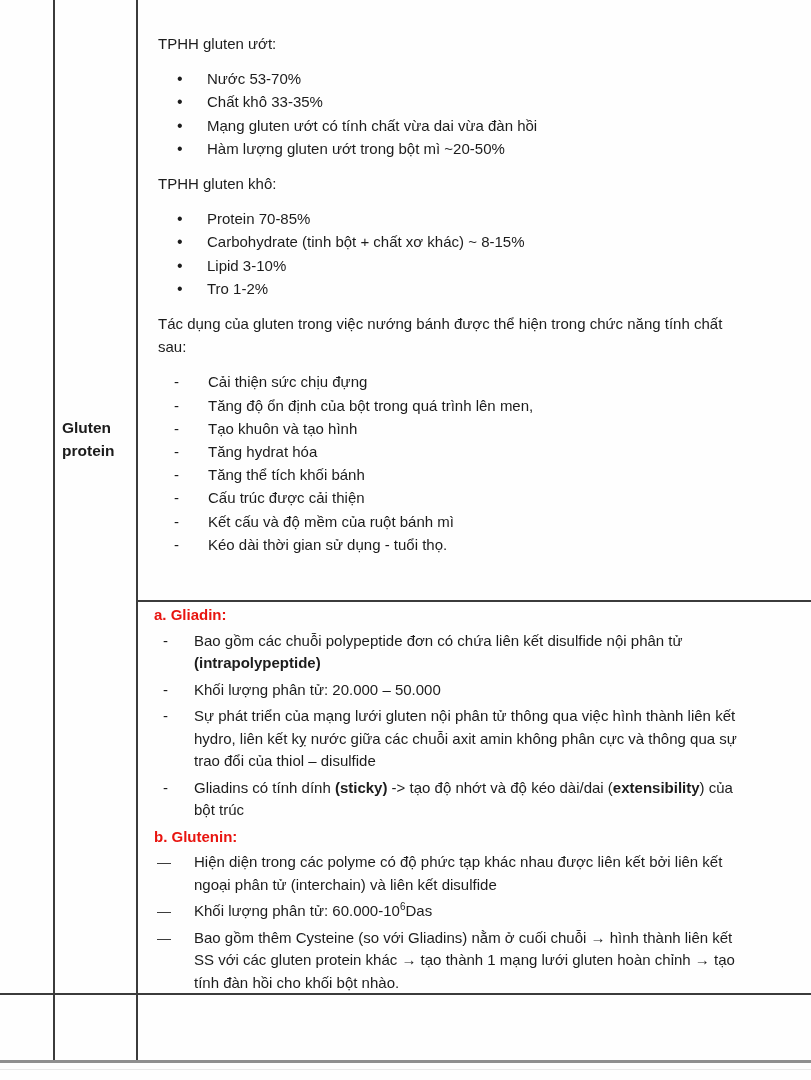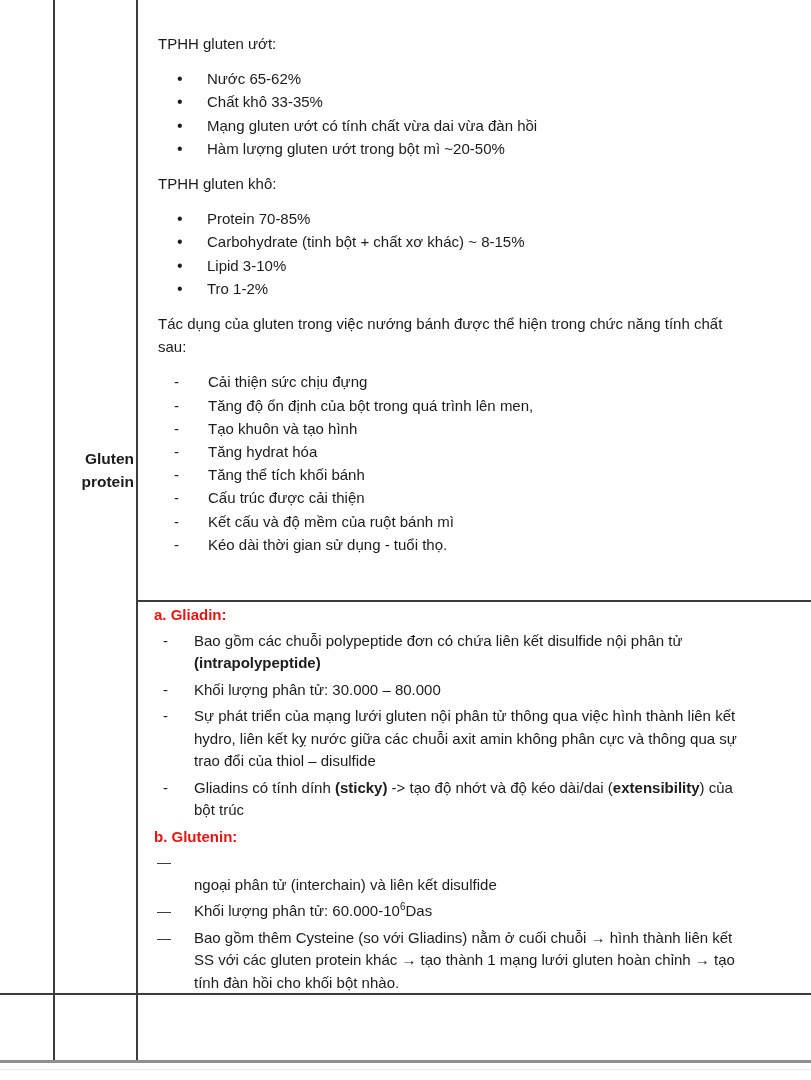--- a/index.html
+++ b/index.html
@@ -23,22 +23,22 @@
   .vline{position:absolute;top:0;height:1062px;width:2px;background:var(--border);}
   .v1{left:53px;}
   .v2{left:136px;}
   .divider{position:absolute;left:137px;top:600px;width:674px;height:2px;background:var(--border);}
   .rowline{position:absolute;left:0;top:993px;width:811px;height:2px;background:var(--border);}
   .bottomline{position:absolute;left:0;top:1060px;width:811px;height:3px;background:var(--border-gray);}
   .edge-shadow{position:absolute;left:0;top:1069px;width:811px;height:1px;background:#e9e9e9;}
 
   
   .row-label{
-    position:absolute;left:62px;top:447px;width:72px;
-    font-weight:700;font-size:15.5px;line-height:23px;color:var(--text);text-align:right;
+    position:absolute;left:62px;top:416px;width:72px;
+    font-weight:700;font-size:15.5px;line-height:23px;color:var(--text);
   }
 
   
   .content{position:absolute;font-size:15px;color:var(--text);}
   .top{left:146px;top:20px;width:660px;line-height:23.2px;}
   .bottom{left:146px;top:604px;width:664px;line-height:22.5px;}
 
   .para{margin:12px;}
   .heading{color:var(--red);font-weight:700;margin:0 0 3px 8px;}
   .bottom .heading + .list{margin-top:1px;}
@@ -71,21 +71,21 @@
   <div class="divider"></div>
   <div class="rowline"></div>
   <div class="bottomline"></div>
   <div class="edge-shadow"></div>
 
   <div class="row-label">Gluten protein</div>
 
   <div id="content-top" class="content top">
       <div class="para"><span>TPHH gluten ướt:</span></div>
       <div class="list v-disc">
-        <div class="item"><span class="marker">•</span><span class="txt"><span>Nước 65-62%</span></span></div>
+        <div class="item"><span class="marker">•</span><span class="txt"><span>Nước 53-70%</span></span></div>
         <div class="item"><span class="marker">•</span><span class="txt"><span>Chất khô 33-35%</span></span></div>
         <div class="item"><span class="marker">•</span><span class="txt"><span>Mạng gluten ướt có tính chất vừa dai vừa đàn hồi</span></span></div>
         <div class="item"><span class="marker">•</span><span class="txt"><span>Hàm lượng gluten ướt trong bột mì ~20-50%</span></span></div>
       </div>
       <div class="para"><span>TPHH gluten khô:</span></div>
       <div class="list v-disc">
         <div class="item"><span class="marker">•</span><span class="txt"><span>Protein 70-85%</span></span></div>
         <div class="item"><span class="marker">•</span><span class="txt"><span>Carbohydrate (tinh bột + chất xơ khác) ~ 8-15%</span></span></div>
         <div class="item"><span class="marker">•</span><span class="txt"><span>Lipid 3-10%</span></span></div>
         <div class="item"><span class="marker">•</span><span class="txt"><span>Tro 1-2%</span></span></div>
@@ -99,25 +99,25 @@
         <div class="item"><span class="marker">-</span><span class="txt"><span>Tăng thể tích khối bánh</span></span></div>
         <div class="item"><span class="marker">-</span><span class="txt"><span>Cấu trúc được cải thiện</span></span></div>
         <div class="item"><span class="marker">-</span><span class="txt"><span>Kết cấu và độ mềm của ruột bánh mì</span></span></div>
         <div class="item"><span class="marker">-</span><span class="txt"><span>Kéo dài thời gian sử dụng - tuổi thọ.</span></span></div>
       </div>
     </div>
   <div id="content-bottom" class="content bottom">
       <div class="heading"><span>a. Gliadin:</span></div>
       <div class="list v-dash-tight">
         <div class="item"><span class="marker">-</span><span class="txt"><span>Bao gồm các chuỗi polypeptide đơn có chứa liên kết disulfide nội phân tử</span><br><span class="b">(intrapolypeptide)</span></span></div>
-        <div class="item"><span class="marker">-</span><span class="txt"><span>Khối lượng phân tử: 30.000 – 80.000</span></span></div>
+        <div class="item"><span class="marker">-</span><span class="txt"><span>Khối lượng phân tử: 20.000 – 50.000</span></span></div>
         <div class="item"><span class="marker">-</span><span class="txt"><span>Sự phát triển của mạng lưới gluten nội phân tử thông qua việc hình thành liên kết</span><br><span>hydro, liên kết kỵ nước giữa các chuỗi axit amin không phân cực và thông qua sự</span><br><span>trao đổi của thiol – disulfide</span></span></div>
         <div class="item"><span class="marker">-</span><span class="txt"><span>Gliadins có tính dính </span><span class="b">(sticky)</span><span> -&gt; tạo độ nhớt và độ kéo dài/dai (</span><span class="b">extensibility</span><span>) của</span><br><span>bột trúc</span></span></div>
       </div>
       <div class="heading"><span>b. Glutenin:</span></div>
       <div class="list v-emdash">
-        <div class="item"><span class="marker">—</span><span class="txt"><br><span>ngoại phân tử (interchain) và liên kết disulfide</span></span></div>
+        <div class="item"><span class="marker">—</span><span class="txt"><span>Hiện diện trong các polyme có độ phức tạp khác nhau được liên kết bởi liên kết</span><br><span>ngoại phân tử (interchain) và liên kết disulfide</span></span></div>
         <div class="item"><span class="marker">—</span><span class="txt"><span>Khối lượng phân tử: 60.000-10</span><sup>6</sup><span>Das</span></span></div>
         <div class="item"><span class="marker">—</span><span class="txt"><span>Bao gồm thêm Cysteine (so với Gliadins) nằm ở cuối chuỗi  → hình thành liên kết</span><br><span>SS với các gluten protein khác →  tạo thành 1 mạng lưới gluten hoàn chỉnh → tạo</span><br><span>tính đàn hồi cho khối bột nhào.</span></span></div>
       </div>
     </div>
 
 </div>
 
 </body></html>

